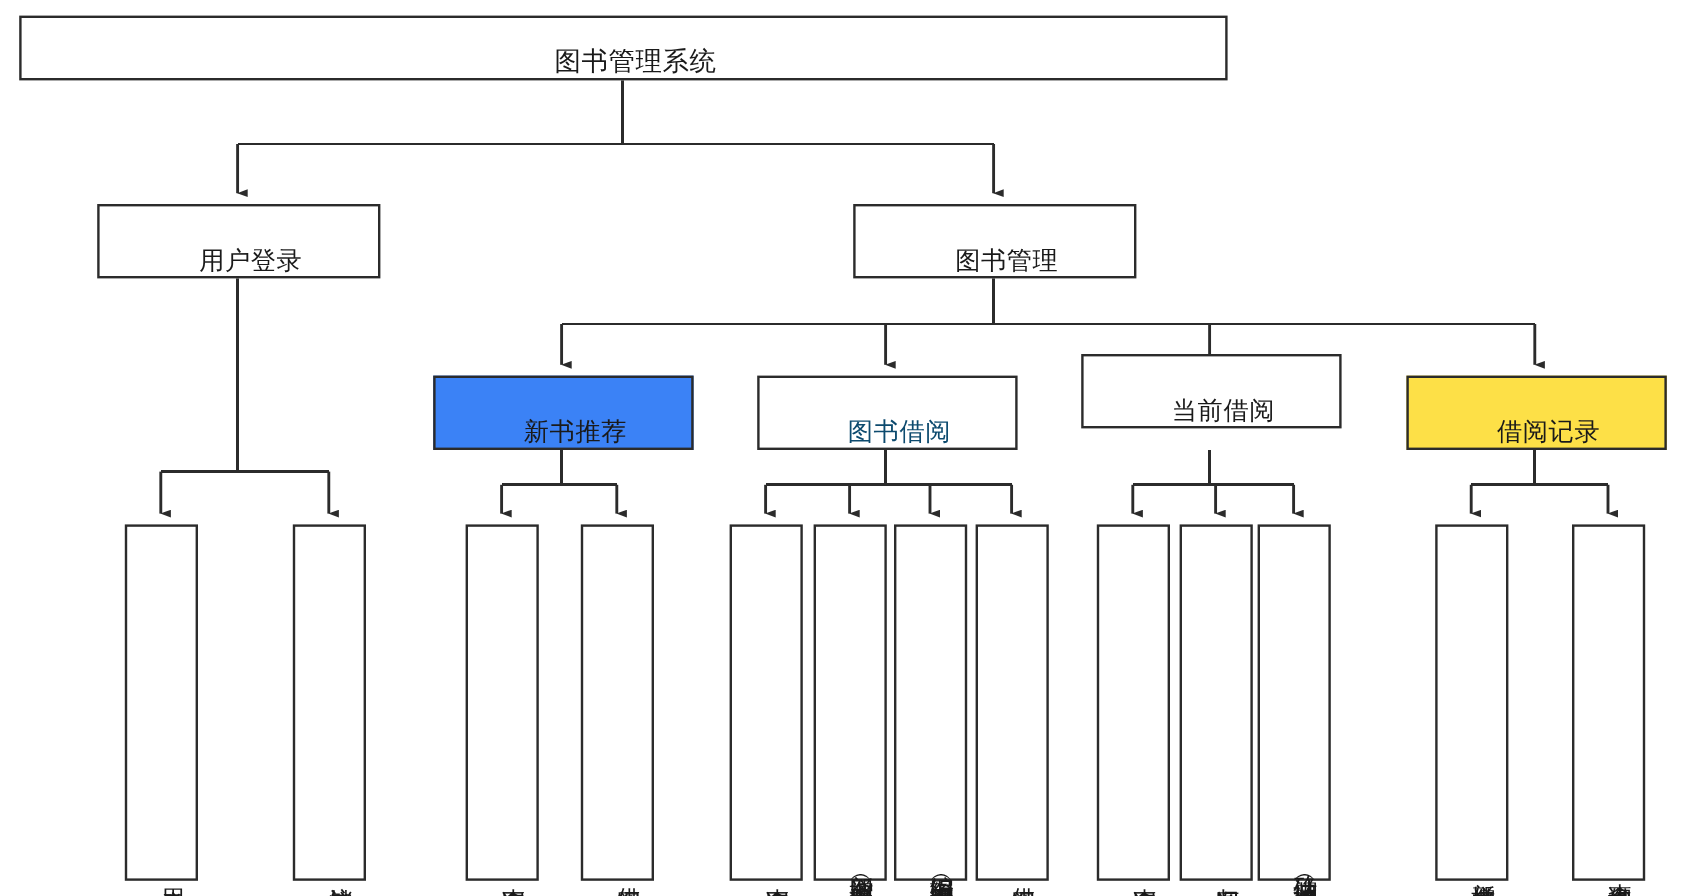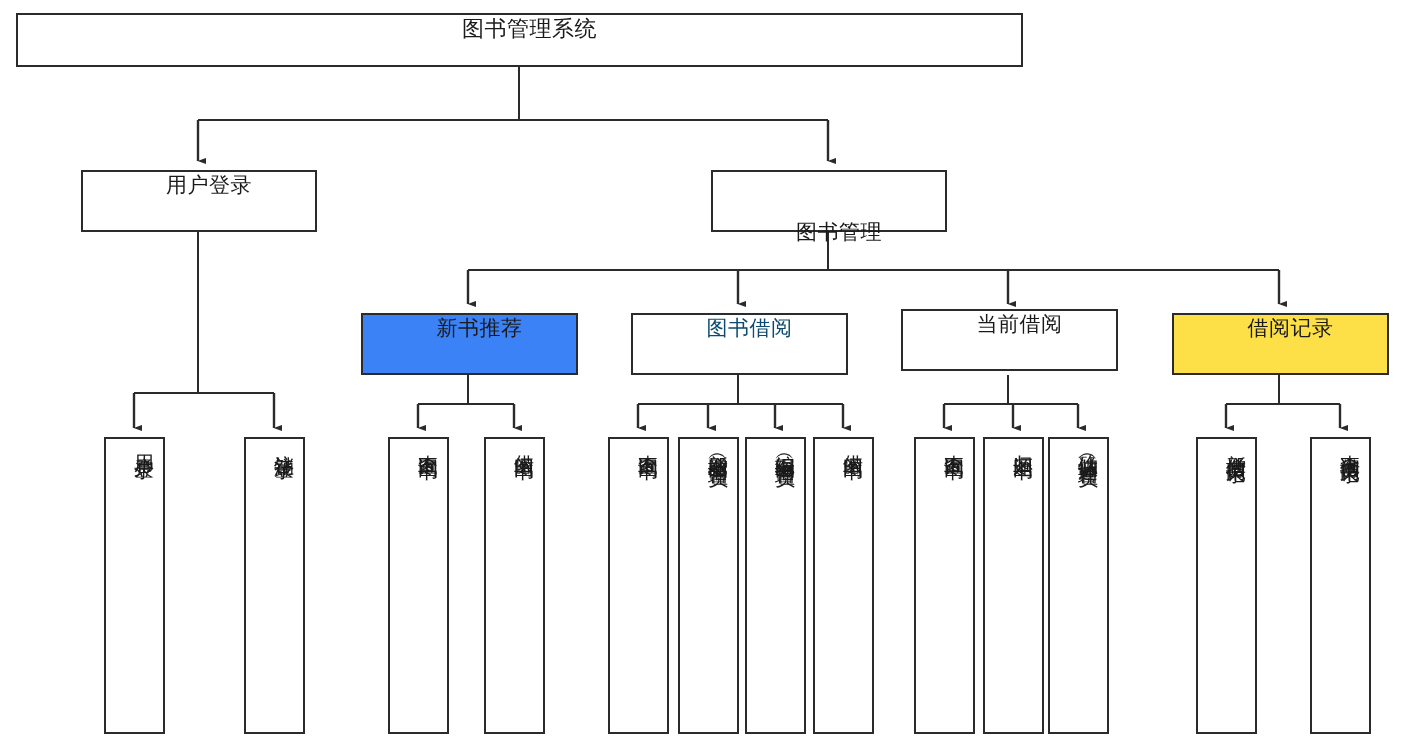--- a/index.html
+++ b/index.html
@@ -23,21 +23,21 @@
     top: 0;
     width: 1405px;
     height: 747px;
   }
   .node-box {
     position: absolute;
     box-sizing: border-box;
     background: #ffffff;
     border: 2px solid #2b2b2b;
     display: flex;
-    align-items: flex-start;
+    align-items: flex-end;
     justify-content: center;
     color: #1a1a1a;
     padding-left: 20px;
   }
   .node-label {
     font-size: 21px;
     line-height: 1.25;
     letter-spacing: 0.5px;
     white-space: nowrap;
     color: #1a1a1a;
@@ -120,21 +120,21 @@
       </div>
       <div class="node-box" style="left: 711px; top: 170px; width: 236px; height: 62px; border-color: rgb(43, 43, 43); background: rgb(255, 255, 255);">
         <span class="node-label" style="color: rgb(26, 26, 26); margin-top: 47px;">图书管理</span>
       </div>
       <div class="node-box" style="left: 361px; top: 313px; width: 217px; height: 62px; border-color: rgb(43, 43, 43); background: #3b82f6;">
         <span class="node-label" style="color: rgb(26, 26, 26);">新书推荐</span>
       </div>
       <div class="node-box" style="left: 631px; top: 313px; width: 217px; height: 62px; border-color: rgb(43, 43, 43); background: rgb(255, 255, 255);">
         <span class="node-label" style="color: #0c4a6e;">图书借阅</span>
       </div>
-      <div class="node-box" style="left: 901px; top: 309px; width: 217px; height: 62px; border-color: rgb(43, 43, 43); background: rgb(255, 255, 255);">
+      <div class="node-box" style="left: 901px; top: 295px; width: 217px; height: 62px; border-color: rgb(43, 43, 43); background: rgb(255, 255, 255);">
         <span class="node-label" style="color: rgb(26, 26, 26);">当前借阅</span>
       </div>
       <div class="node-box" style="left: 1172px; top: 313px; width: 217px; height: 62px; border-color: rgb(43, 43, 43); background: #fde047;">
         <span class="node-label" style="color: rgb(26, 26, 26);">借阅记录</span>
       </div>
       <div class="node-box vertical" style="left: 104px; top: 437px; width: 61px; height: 297px; border-color: rgb(43, 43, 43); background: rgb(255, 255, 255);">
         <span class="node-label" style="color: rgb(26, 26, 26);">用户登录</span>
       </div>
       <div class="node-box vertical" style="left: 244px; top: 437px; width: 61px; height: 297px; border-color: rgb(43, 43, 43); background: rgb(255, 255, 255);">
         <span class="node-label" style="color: rgb(26, 26, 26);">注销登录</span>

